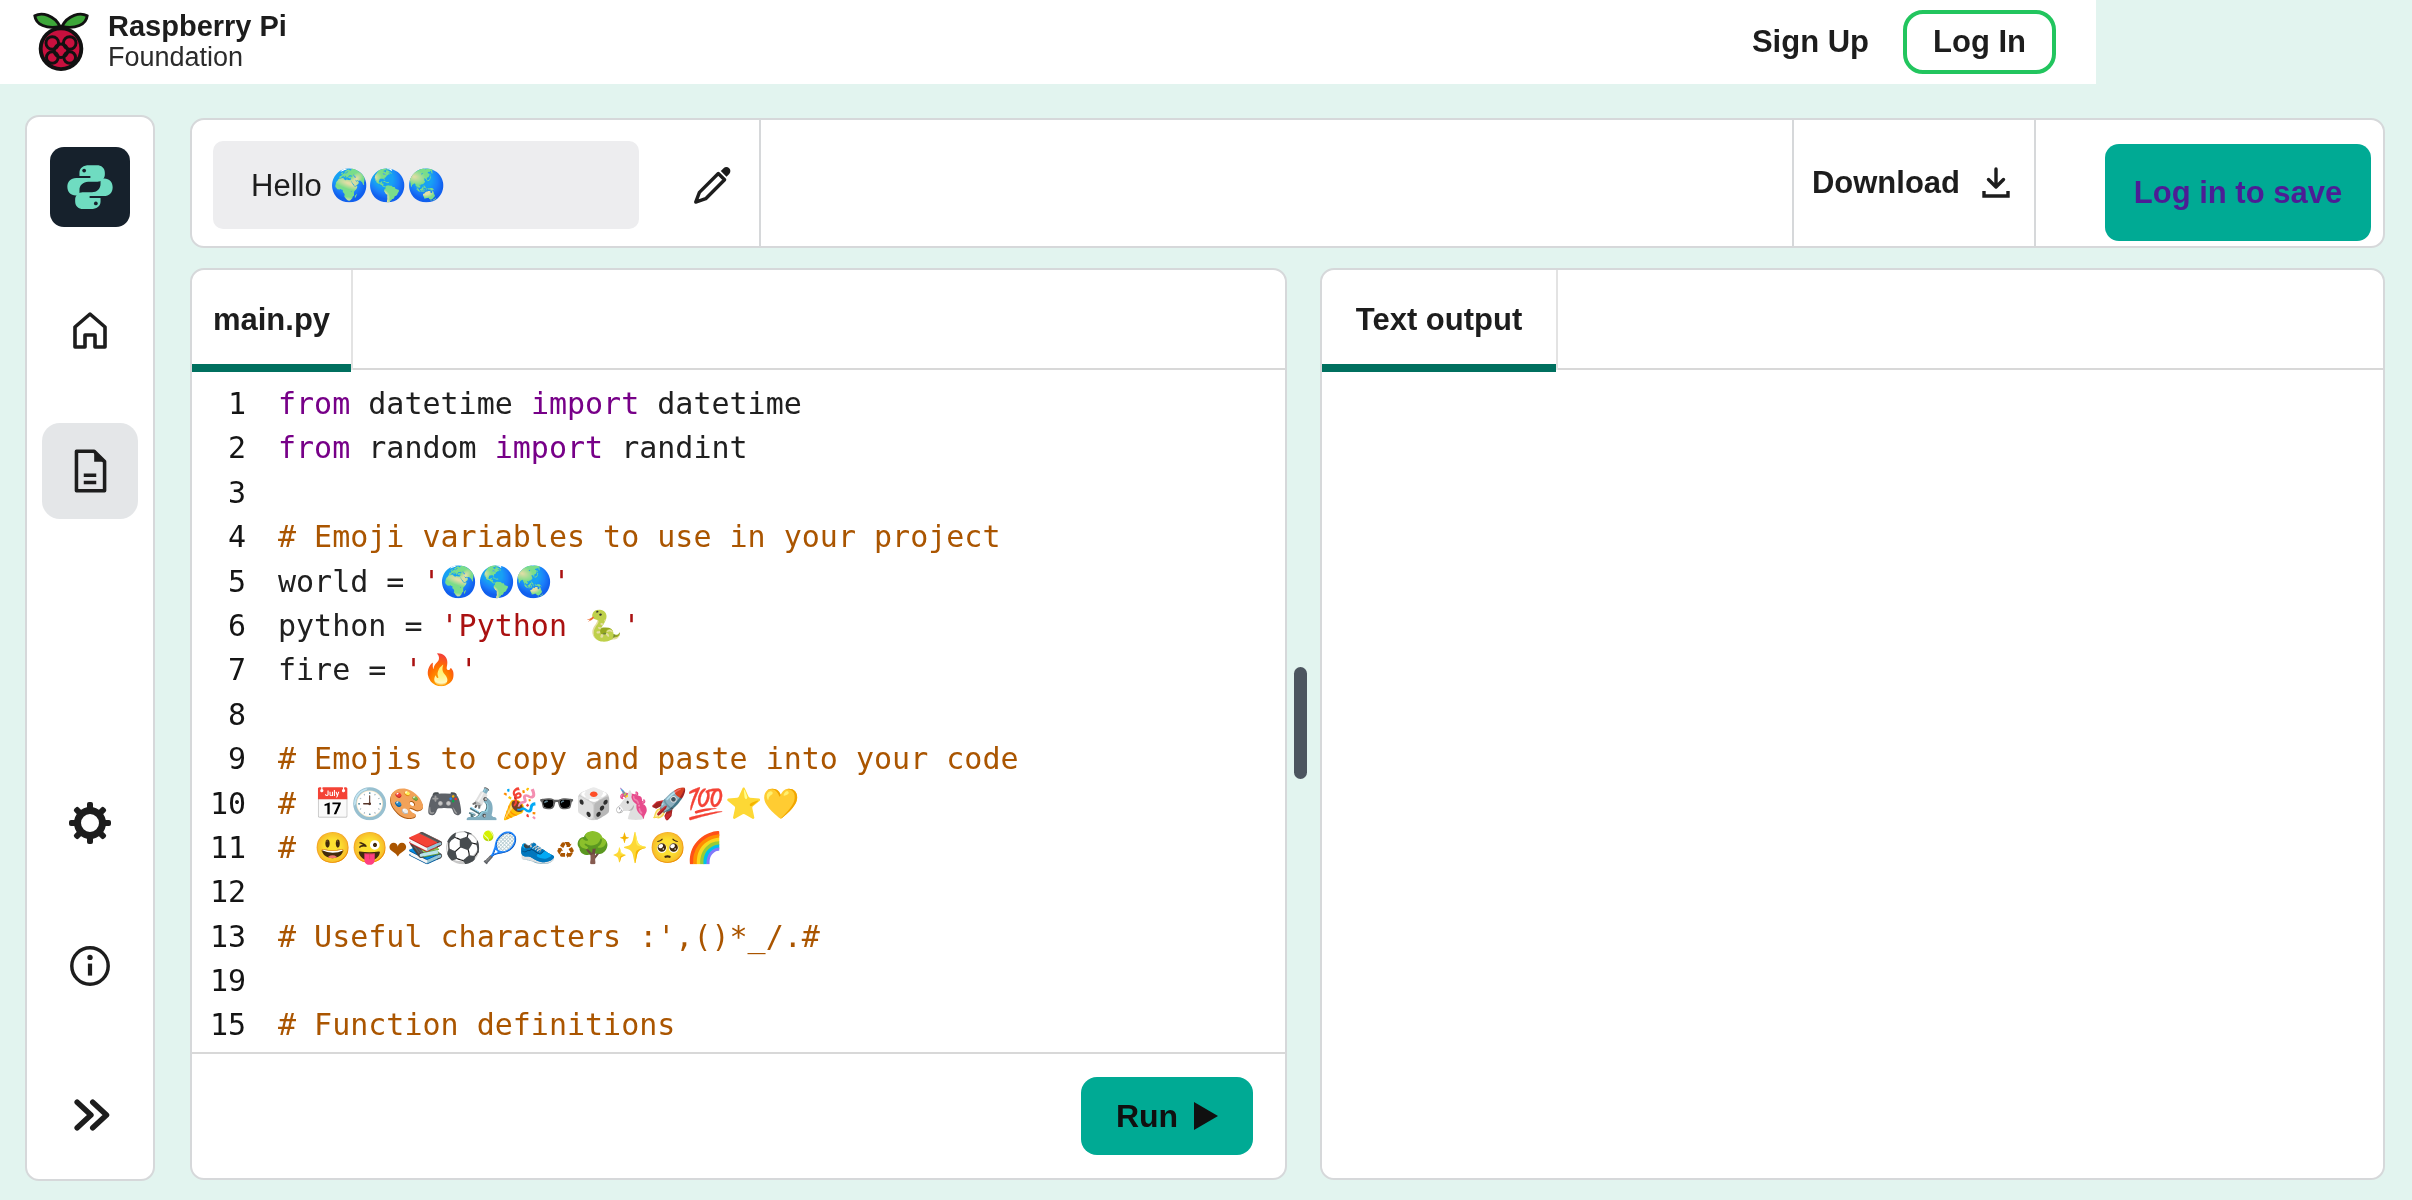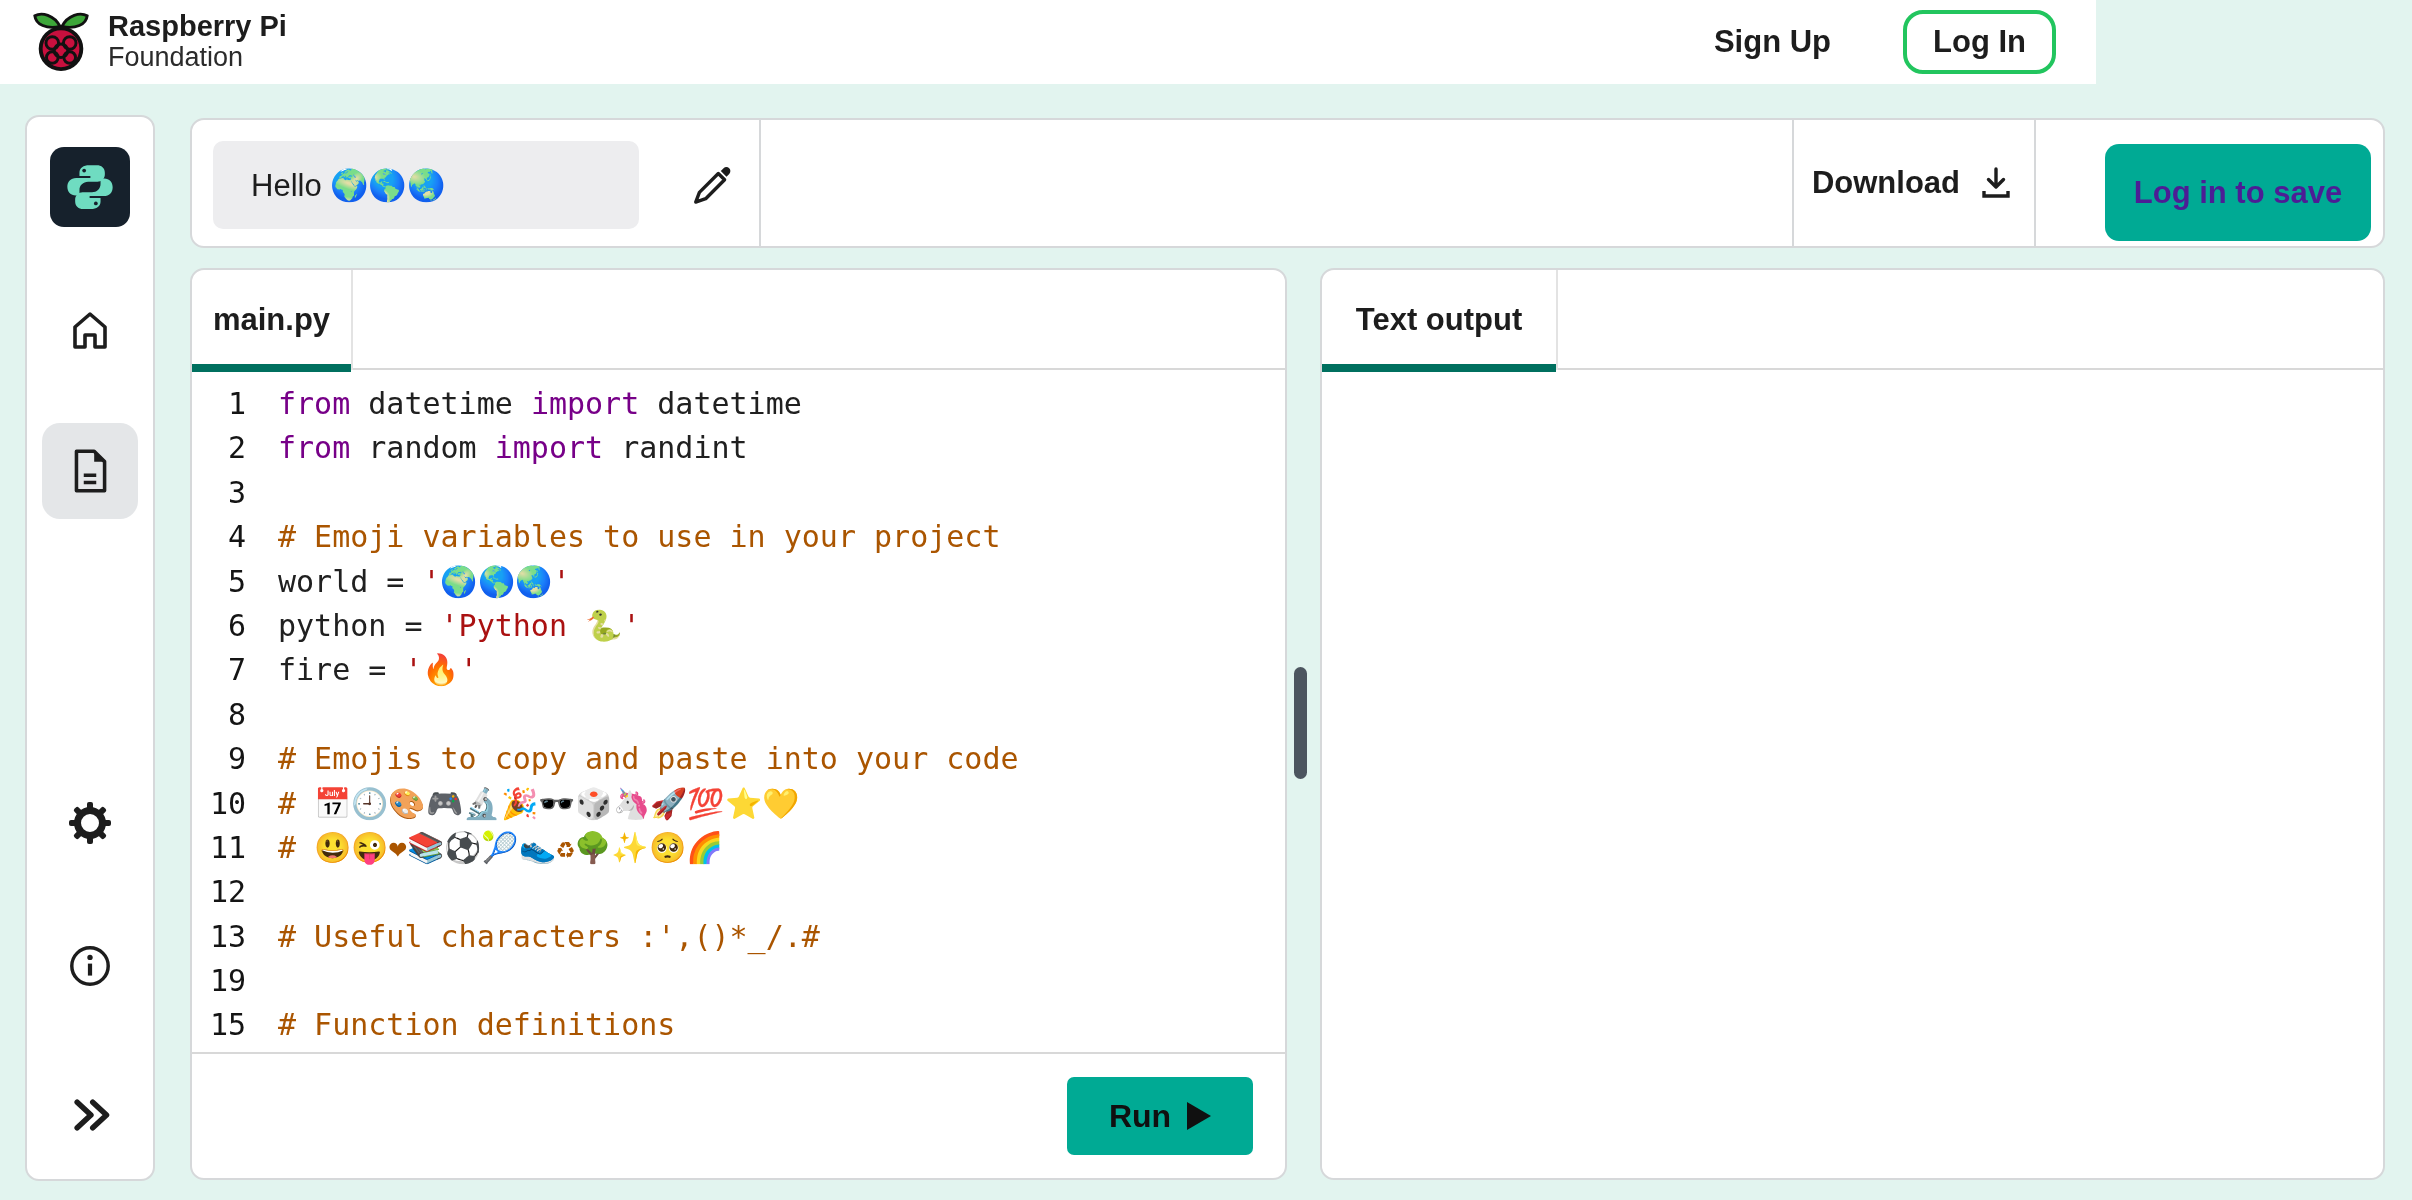--- a/index.html
+++ b/index.html
@@ -13,21 +13,21 @@
   .page { position: relative; width: 2412px; height: 1200px; }
 
   
   .topbar {
     position: absolute; top:0; left:0; width:2096px; height:84px;
     background:#fff; display:flex; align-items:center; padding:0 40px 0 30px;
   }
   .brand { display:flex; align-items:center; gap:16px; }
   .brand-l1 { font-size:29px; font-weight:bold; color:#1d1d1d; line-height:1.1; }
   .brand-l2 { font-size:27px; color:#2b2b2b; line-height:1.1; }
-  .top-actions { margin-left:auto; display:flex; align-items:center; gap:72px; }
+  .top-actions { margin-left:auto; display:flex; align-items:center; gap:34px; }
   .signup { font-size:31px; font-weight:bold; color:#1d1d1d; text-decoration:none; cursor:pointer; }
   .login-btn {
     font-family:inherit; font-size:31px; font-weight:bold; color:#1d1d1d;
     background:#fff; border:4px solid #22c55e; border-radius:20px;
     padding:10px 26px; cursor:pointer;
   }
 
   
   .workspace { position:absolute; top:84px; left:0; width:2412px; height:1116px; }
   .panel {
@@ -97,22 +97,22 @@
     font-family:"DejaVu Sans Mono", monospace; font-size:30px; white-space:pre; }
   .gutter { width:70px; flex:0 0 70px; text-align:right; padding-right:16px; color:#141414; }
   .code-text { padding-left:16px; color:#202020; }
   .tok-kw  { color:var(--keyword,#770088); }
   .tok-str { color:var(--string,#aa1111); }
   .tok-com { color:var(--comment,#aa5500); }
   .tok-pl  { color:#202020; }
 
   .editor-footer { height:126px; border-top:2px solid #d8d8d8; position:relative; }
   .run-btn {
-    position:absolute; right:32px; top:23px; width:186px; height:78px;
-    background:var(--accent,#00aa94); border:none; border-radius:7px;
+    position:absolute; right:32px; top:23px; width:172px; height:78px;
+    background:var(--accent,#00aa94); border:none; border-radius:16px;
     display:flex; align-items:center; justify-content:center; gap:16px;
     font-family:inherit; font-size:32px; font-weight:bold; color:#101010; cursor:pointer;
   }
   .output-body { flex:1; background:#fff; border-radius:0 0 14px 14px; }
 
   .scroll-thumb {
     position:absolute; left:1294px; top:583px; width:13px; height:112px;
     border-radius:7px; background:var(--scroll-thumb,#4c555f); cursor:grab;
   }
   svg { display:block; }

